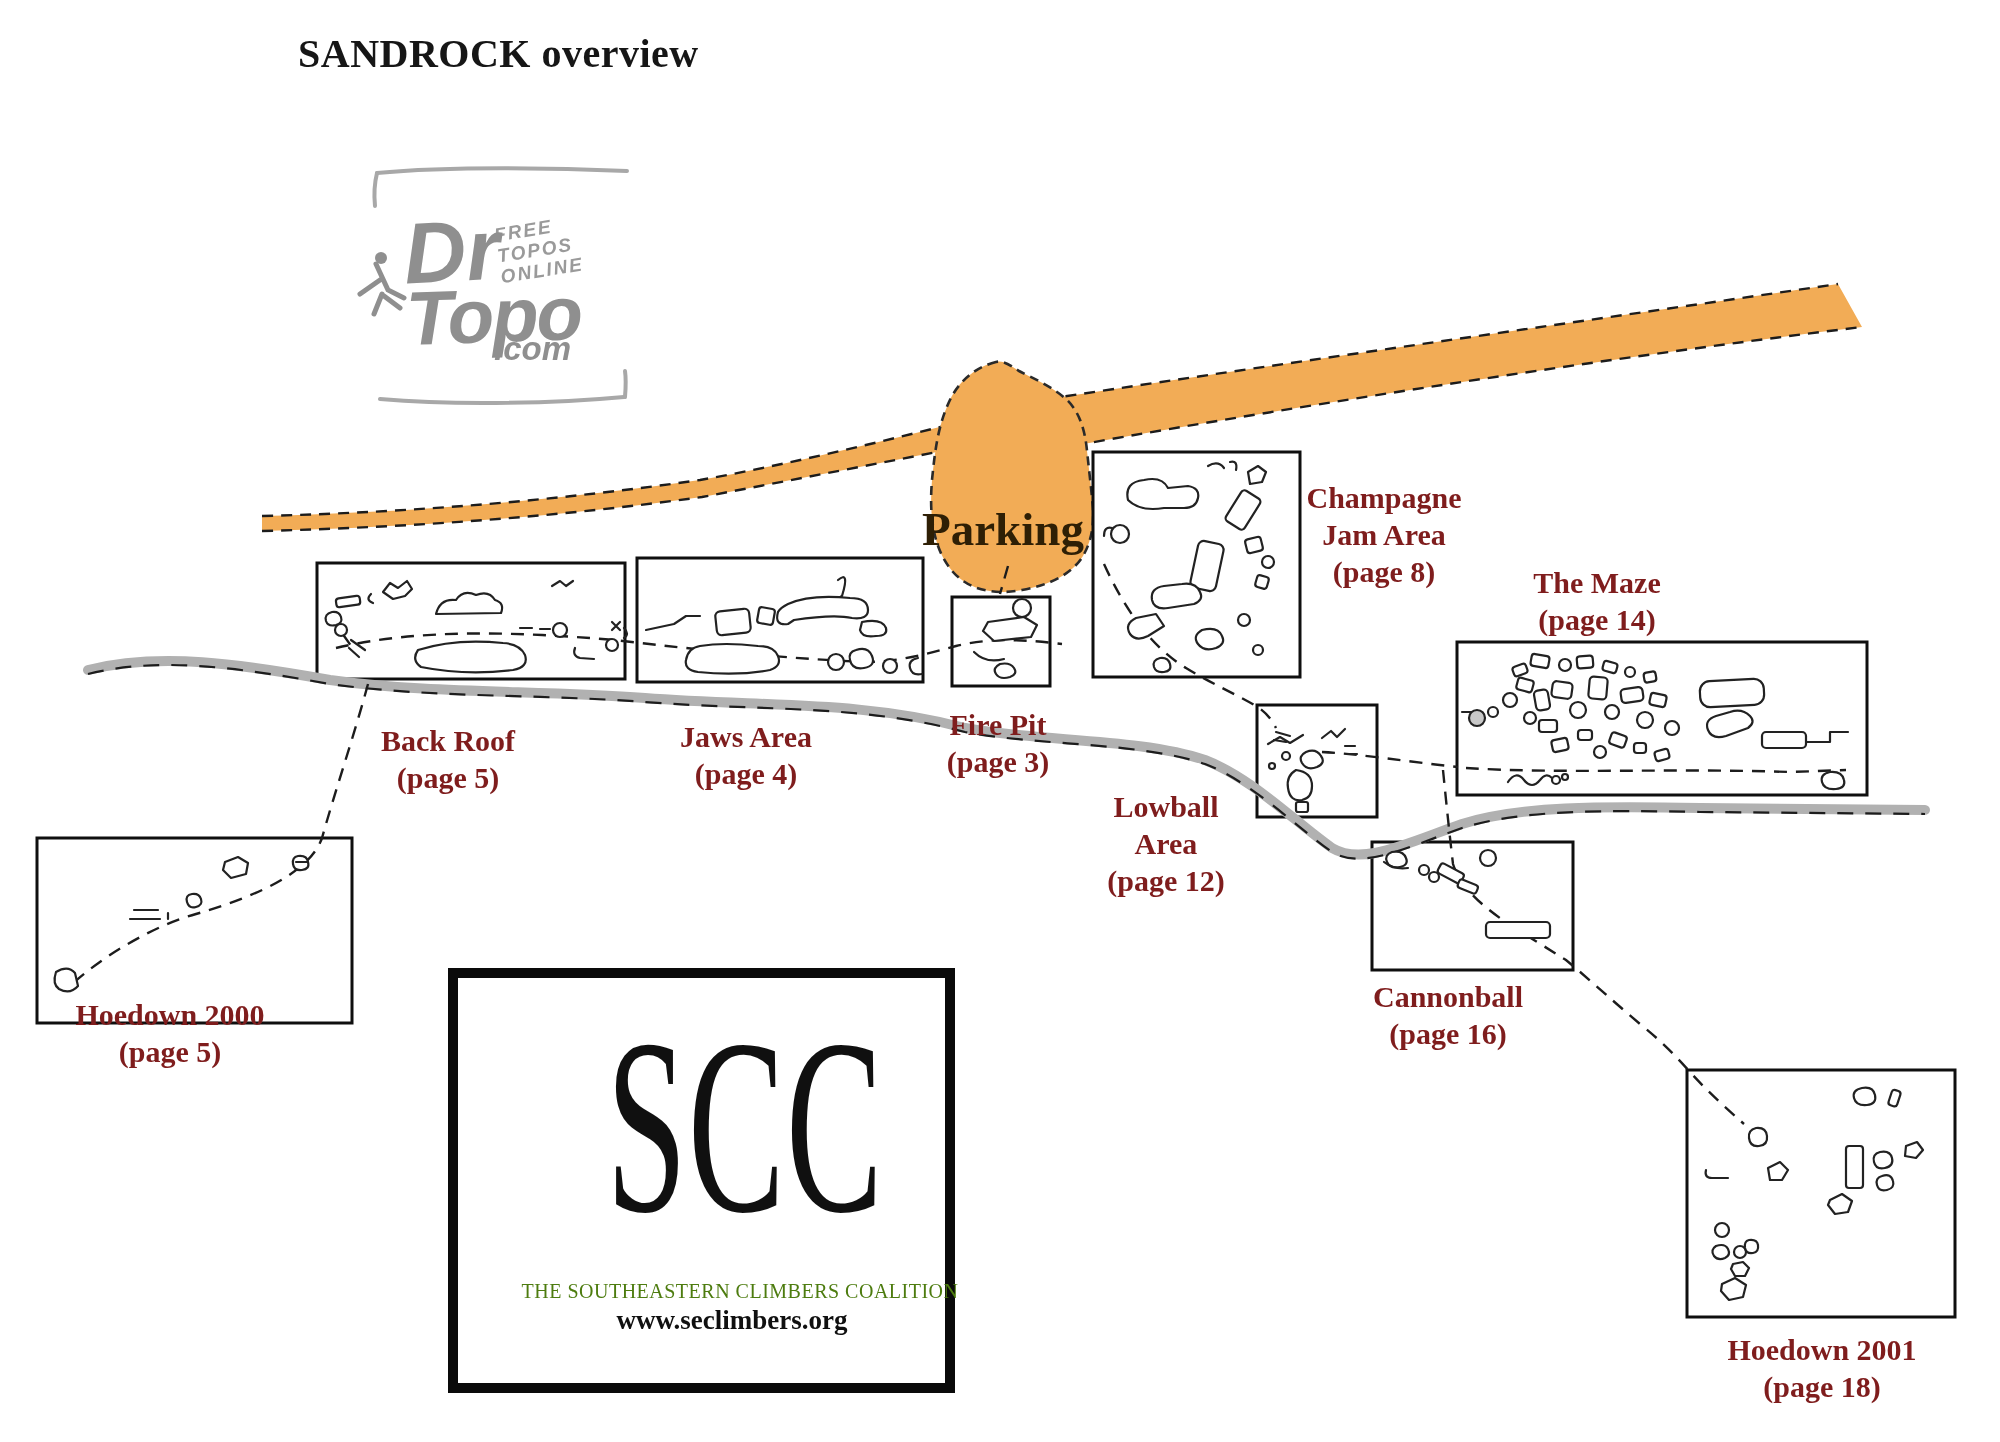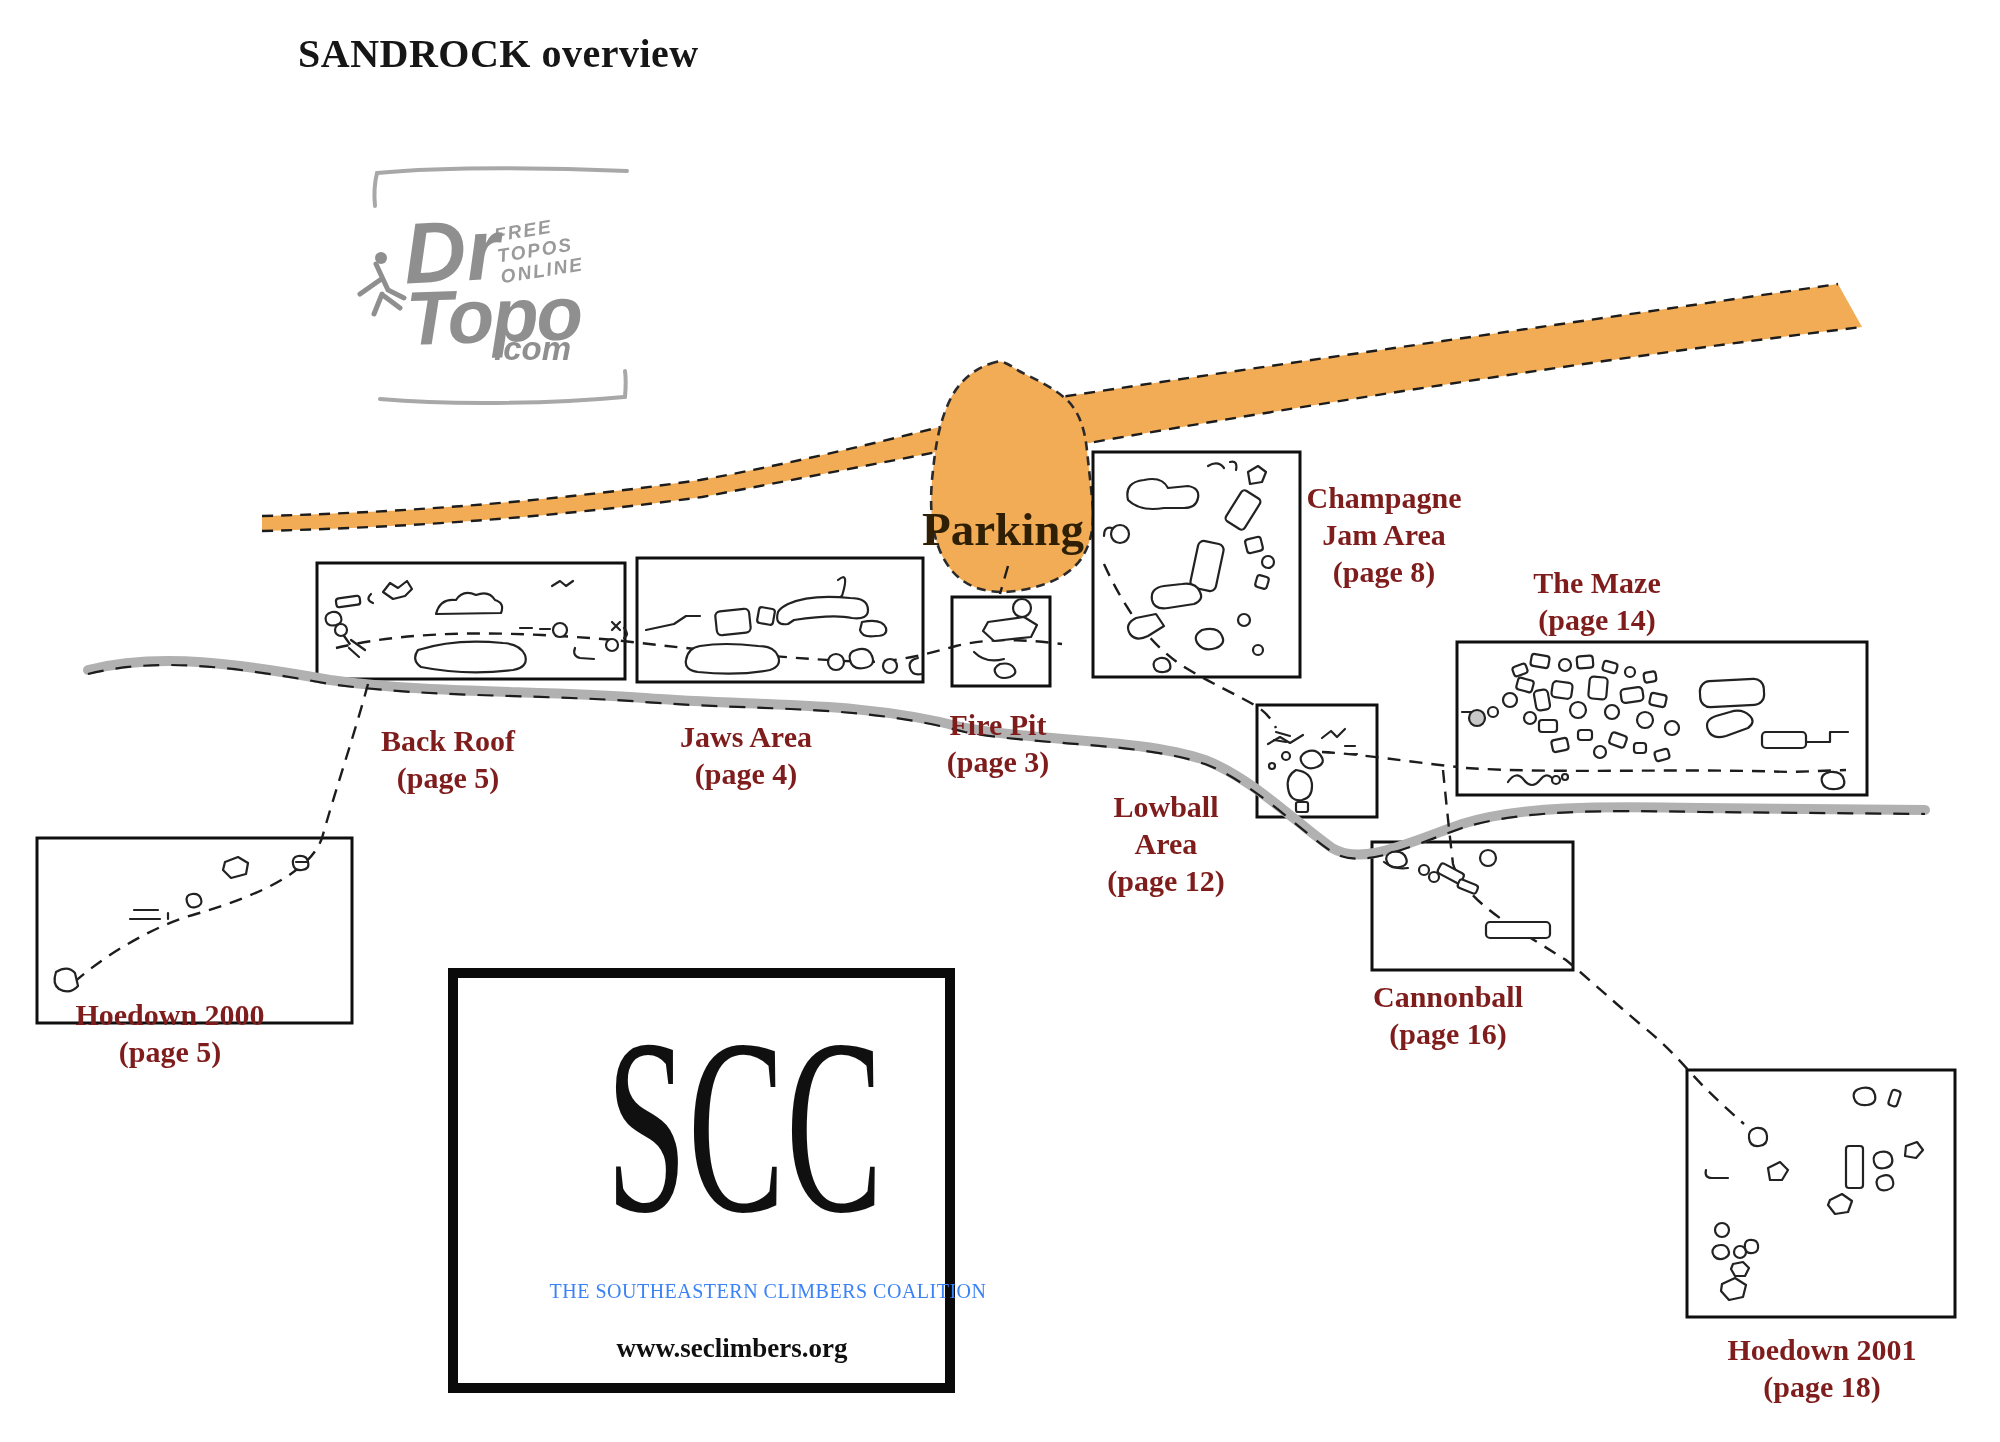--- a/index.html
+++ b/index.html
@@ -18,22 +18,22 @@
              font-family:"Liberation Sans",sans-serif;transform:rotate(-2deg);letter-spacing:-2px;}
   #drtopo-com{left:494px;top:330px;font-size:33px;font-weight:bold;font-style:italic;color:#8f8f8f;
              font-family:"Liberation Sans",sans-serif;}
   #drtopo-tagline{left:497px;top:218px;font-size:19px;font-weight:bold;font-style:italic;color:#9a9a9a;
              font-family:"Liberation Sans",sans-serif;transform:rotate(-9deg);line-height:21px;
              letter-spacing:2px;white-space:pre;text-align:left;}
   
   #scc-box{position:absolute;left:448px;top:968px;width:487px;height:405px;border:10px solid #0a0a0a;background:#fff;}
   #scc-acronym{left:745px;top:1002px;transform:translateX(-50%) scaleX(.58);font-size:250px;line-height:250px;
              font-weight:normal;color:#101010;letter-spacing:2px;}
-  #scc-org{left:740px;top:1280px;transform:translateX(-50%);font-size:20px;color:#3b82f6;letter-spacing:.5px;margin-left:28px;}
-  #scc-web{left:732px;top:1305px;transform:translateX(-50%);font-size:27px;font-weight:bold;color:#101010;margin-top:28px;}
+  #scc-org{left:740px;top:1280px;transform:translateX(-50%);font-size:20px;color:#4d7c0f;letter-spacing:.5px;}
+  #scc-web{left:732px;top:1305px;transform:translateX(-50%);font-size:27px;font-weight:bold;color:#101010;}
 </style>
 </head>
 <body>
 
 <div id="canvas">
 
 <svg id="map-art" width="2000" height="1442" viewBox="0 0 2000 1442">
 
   <g>
     <path d="M262,516 C420,512 560,500 700,480 C790,464 880,442 968,420 L968,446 C885,462 792,480 702,497 C565,516 420,527 262,531 Z" fill="#F2AC56"></path>

